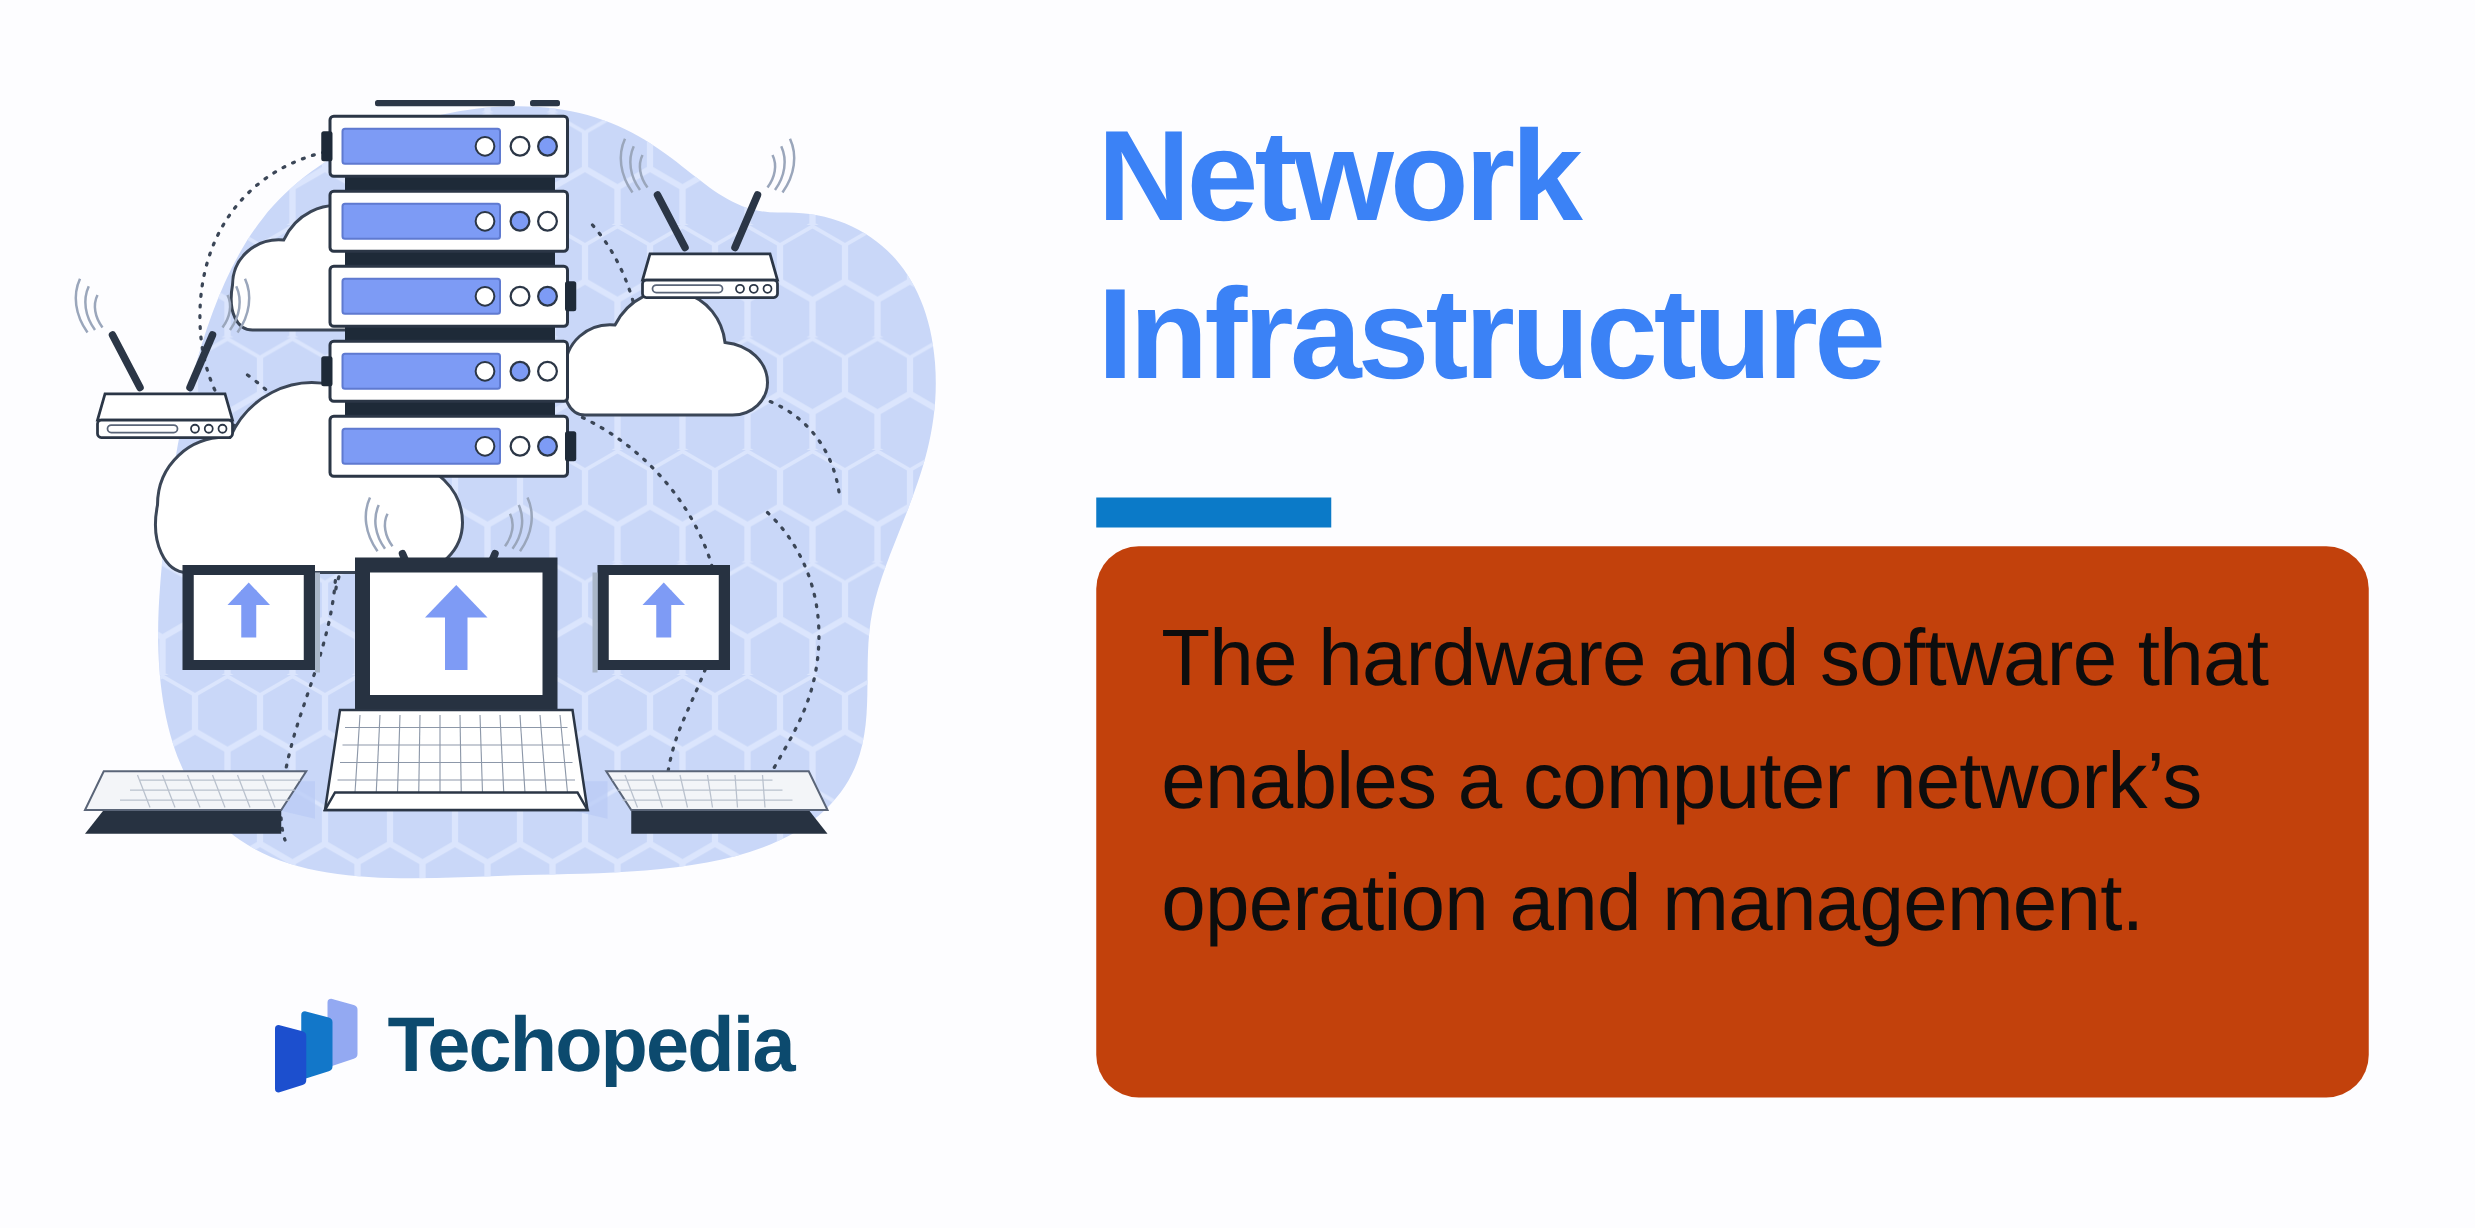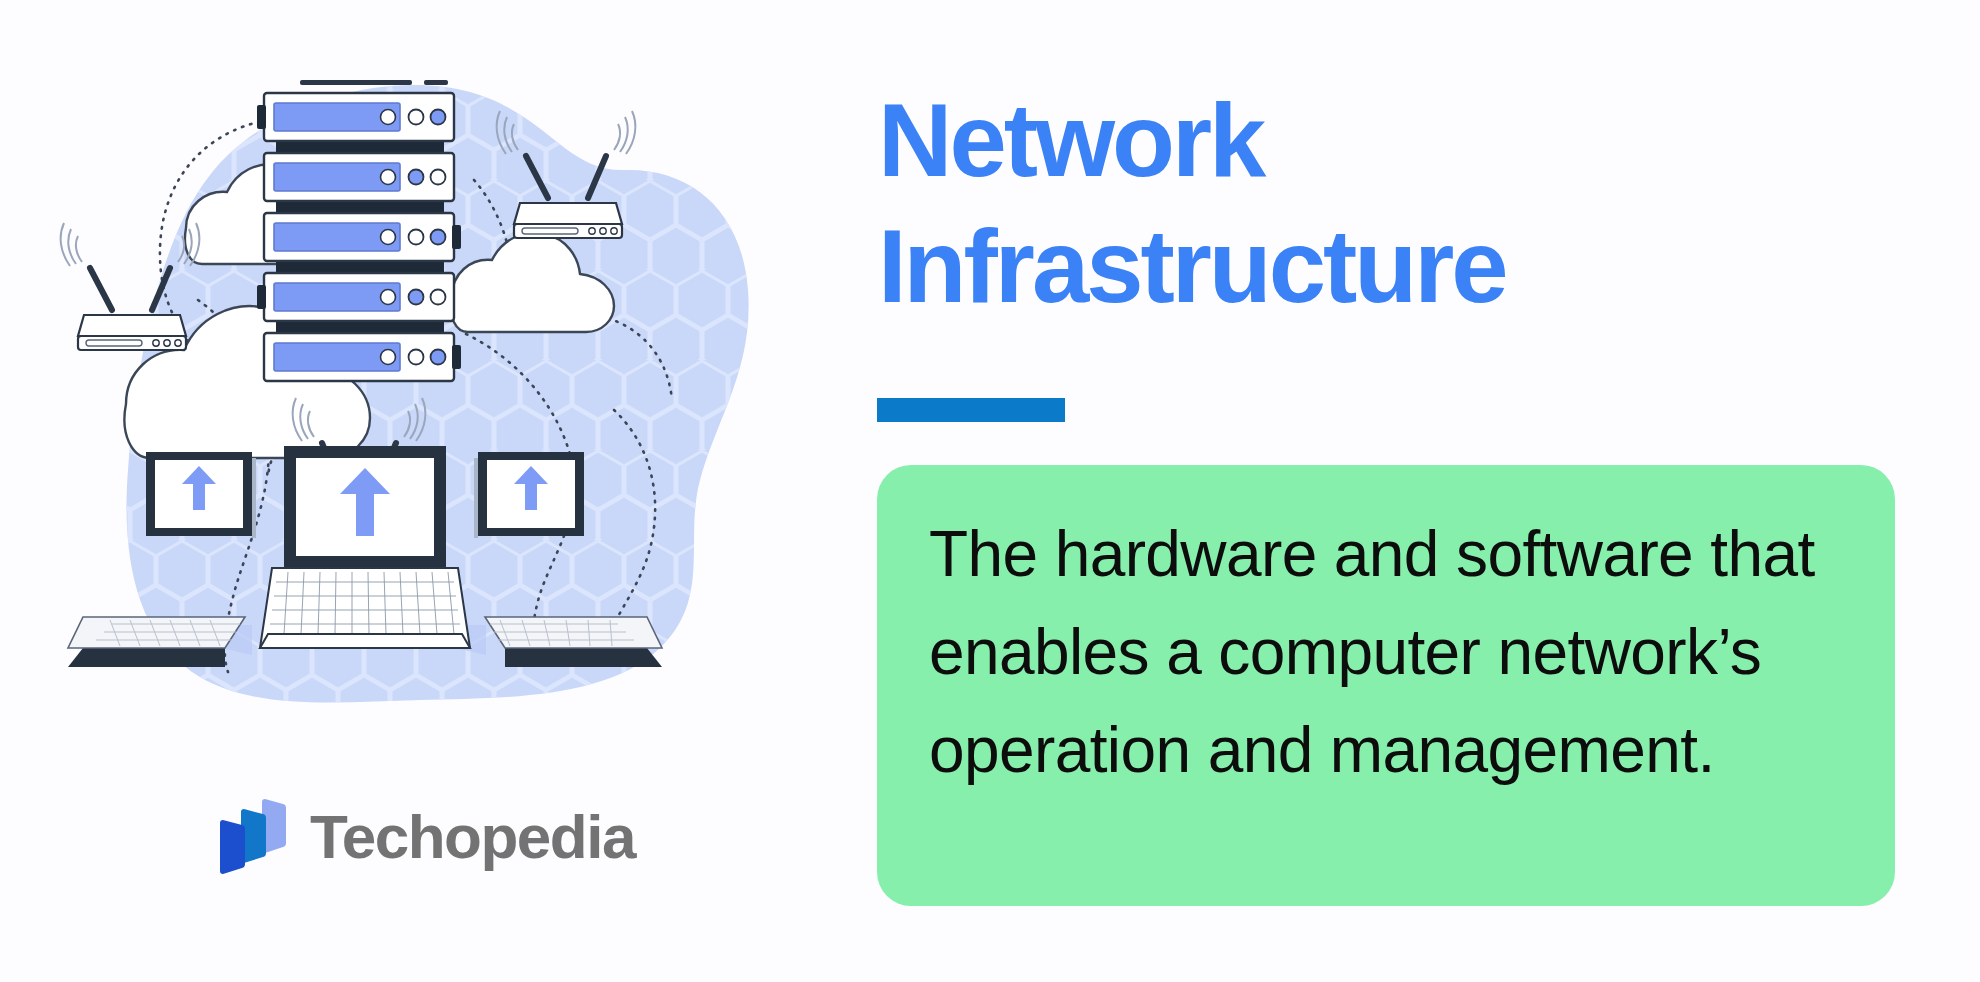--- a/index.html
+++ b/index.html
@@ -26,21 +26,21 @@
   #logo-wrap {
     position: absolute; left: 218px; top: 795px;
     display: flex; align-items: center; gap: 22px;
   }
   #logo-mark { width: 70px; height: 84px; display: block; }
   #logo-word {
     font-family: "Liberation Sans", sans-serif;
     font-weight: bold;
     font-size: 62px;
     letter-spacing: -1.5px;
-    color: #737373;
+    color: #0c4a6e;
     line-height: 1;
   }
 
   
   #content {
     position: absolute; left: 877px; top: 0;
     width: 1103px; height: 982px;
   }
   #title {
     position: absolute; left: 1px; top: 78px;
@@ -52,23 +52,23 @@
     letter-spacing: -3px;
     color: #3b82f6;
     white-space: pre-line;
   }
   #accent-bar {
     position: absolute; left: 0px; top: 398px;
     width: 188px; height: 24px;
     background: #0b7ac8;
   }
   #desc-card {
-    position: absolute; left: 0px; top: 465px;
+    position: absolute; left: 0px; top: 437px;
     width: 1018px; height: 441px;
-    background: #86efac;
+    background: #c2410c;
     border-radius: 34px;
   }
   #desc-text {
     position: absolute; left: 52px; top: 40px;
     width: 930px;
     font-family: "Liberation Sans", sans-serif;
     font-weight: normal;
     font-size: 64px;
     line-height: 98px;
     letter-spacing: -0.6px;

